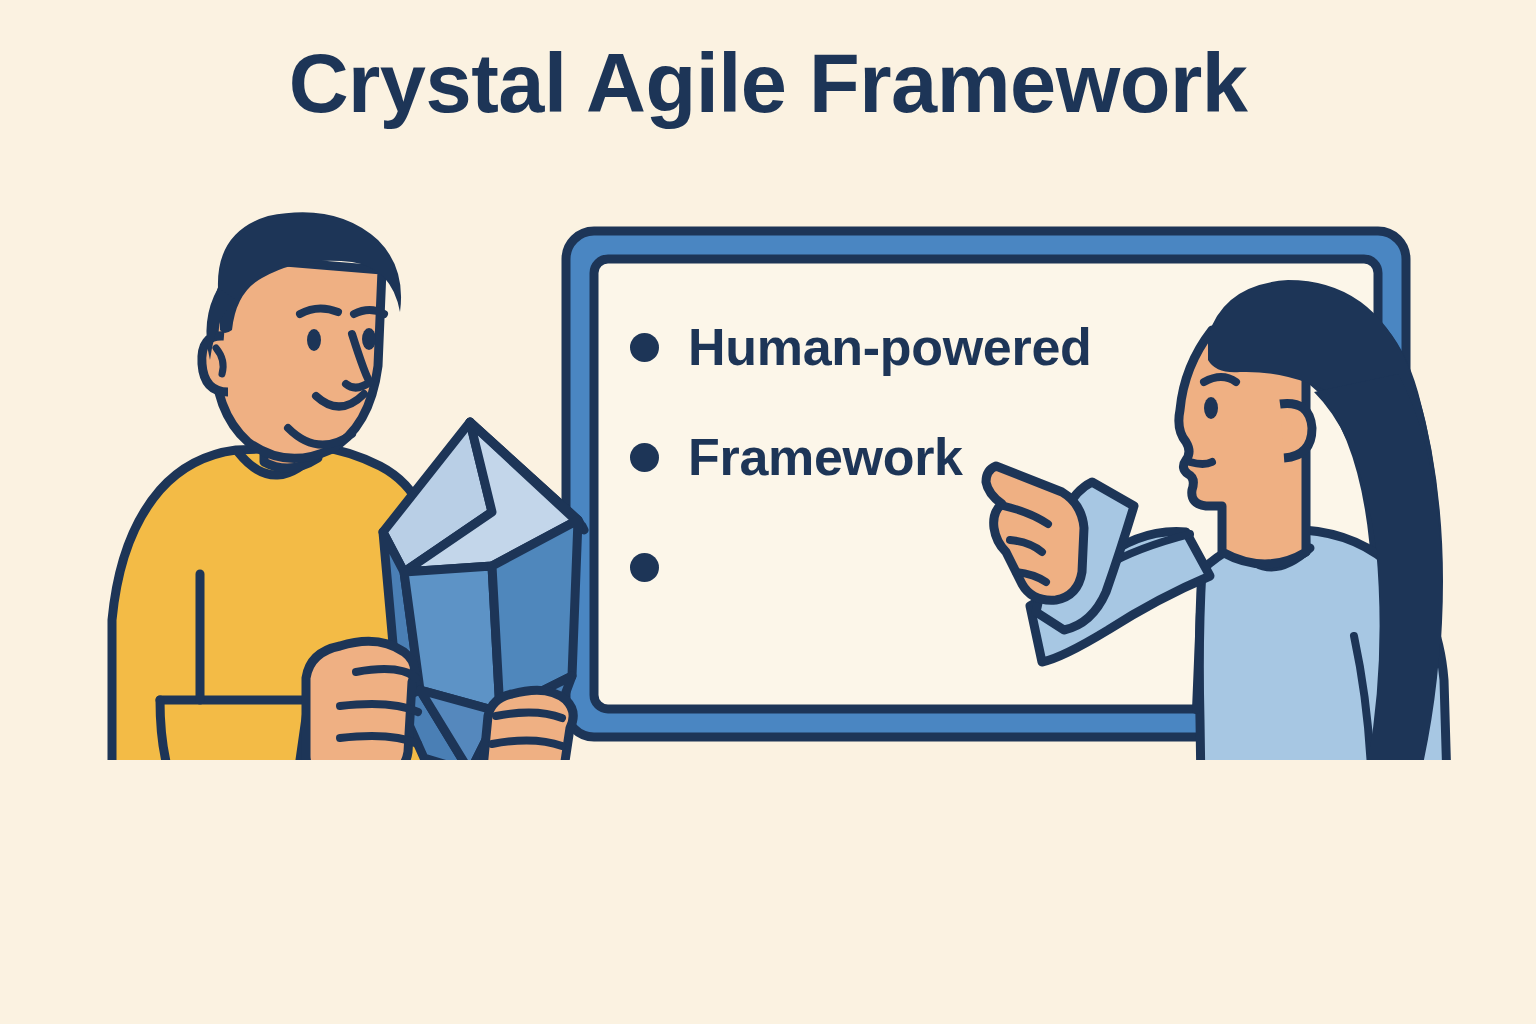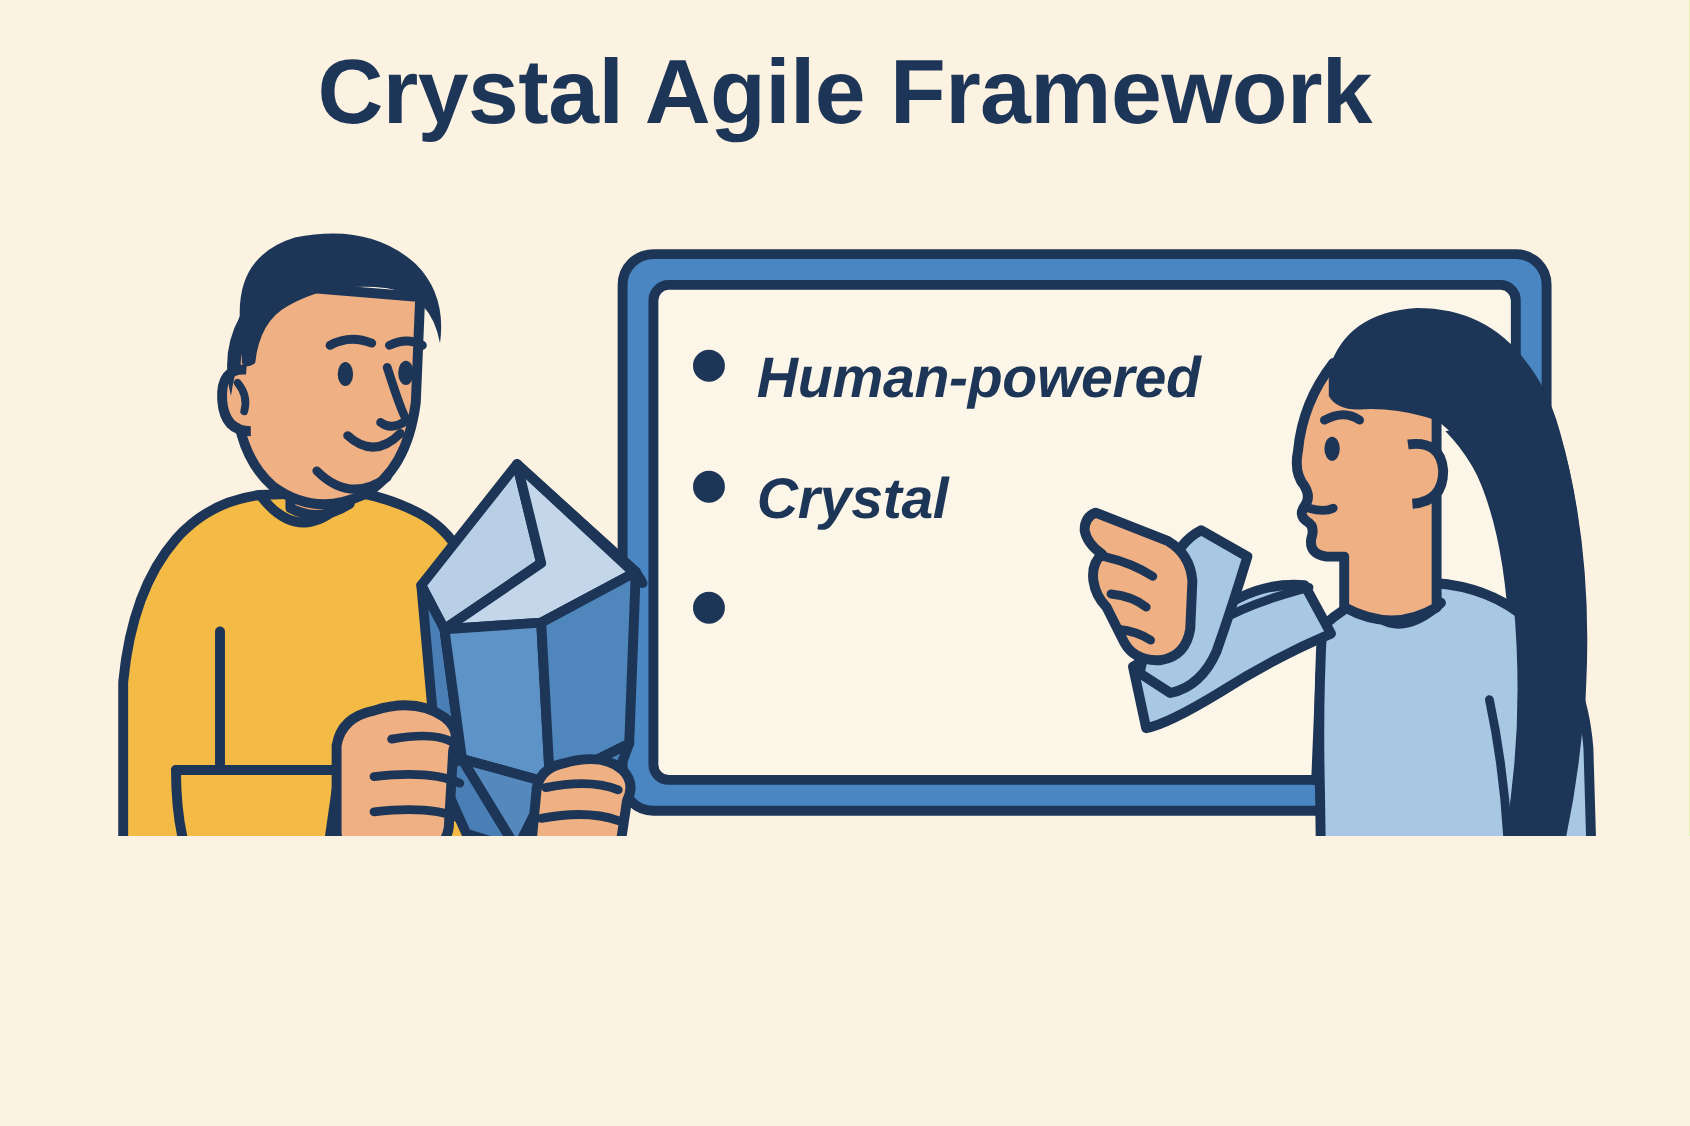--- a/index.html
+++ b/index.html
@@ -6,21 +6,21 @@
   html,body{margin:0;padding:0;}
   body{
     width:1536px;height:1024px;
     background:#fbf2e1;
     font-family:"Liberation Sans","DejaVu Sans",sans-serif;
     overflow:hidden;
   }
   #stage{
     position:relative;
     width:1536px;height:760px;
-    background:#bef264;
+    background:#fde047;
     overflow:hidden;
   }
   #art{position:absolute;left:0;top:0;width:1536px;height:1024px;}
 
   
   .title-layer{
     position:absolute;left:0;top:0;width:1536px;height:200px;
     display:flex;align-items:center;justify-content:center;
     pointer-events:none;
   }
@@ -35,24 +35,23 @@
     white-space:nowrap;
   }
 
   
   .bullets{
     position:absolute;
     left:630px;top:318px;
     width:560px;
   }
   .bullet-row{
-    display:flex;
+    display:flex;align-items:center;
     height:58px;
     margin-bottom:52px;
-    font-style:italic;
   }
   .bullet-dot{
     width:29px;height:29px;border-radius:50%;
     background:#1d3557;flex:0 0 auto;
     margin-right:29px;
   }
   .bullet-label{
     font-family:"Liberation Sans","DejaVu Sans",sans-serif;
     font-weight:700;
     font-size:52px;
@@ -324,21 +323,21 @@
 
   <div class="bullets">
 
     <div class="bullet-row">
       <span class="bullet-dot"></span>
       <span class="bullet-label">Human-powered</span>
     </div>
 
     <div class="bullet-row">
       <span class="bullet-dot"></span>
-      <span class="bullet-label">Crystal</span>
+      <span class="bullet-label">Framework</span>
     </div>
 
     <div class="bullet-row">
       <span class="bullet-dot"></span>
     </div>
 
   </div>
 
 </div>
 

